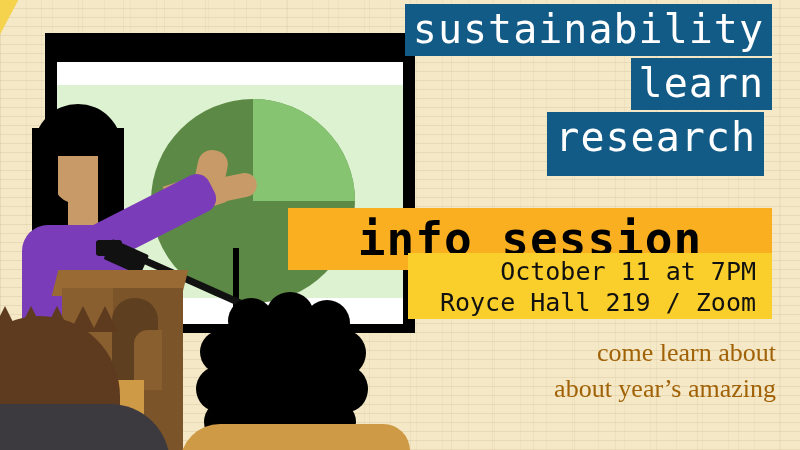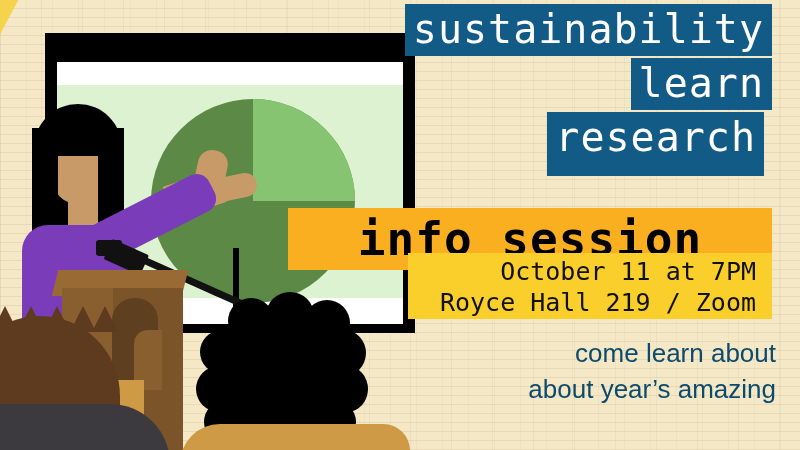--- a/index.html
+++ b/index.html
@@ -102,22 +102,22 @@
   #info-banner{position:absolute;left:288px;top:176px;width:484px;height:62px;background:#f9af20;margin-top:32px;}
   #info-banner span{display:block;font-family:"DejaVu Sans Mono",monospace;font-weight:bold;
     font-size:46px;line-height:62px;color:#000;text-align:center;letter-spacing:1px;white-space:nowrap;}
 
   #when-block{position:absolute;left:408px;top:253px;width:364px;height:66px;background:#facf2b;
     padding:3px 16px 0 0;box-sizing:border-box;}
   #when-block div{font-family:"DejaVu Sans Mono",monospace;font-size:25px;line-height:31px;
     color:#111;text-align:right;white-space:nowrap;}
 
   #tagline{position:absolute;left:396px;top:335px;width:380px;}
-  #tagline div{font-family:Liberation Sans, sans-serif;font-size:26px;line-height:36px;
-    color:#0c4a6e;text-align:right;white-space:nowrap;}
+  #tagline div{font-family:Liberation Serif, serif;font-size:26px;line-height:36px;
+    color:#a16207;text-align:right;white-space:nowrap;}
 </style>
 </head>
 <body>
 
 <div id="poster">
 
   <div class="paper"></div>
   <div class="paper-lines"></div>
   <div class="paper-lines2"></div>
 

